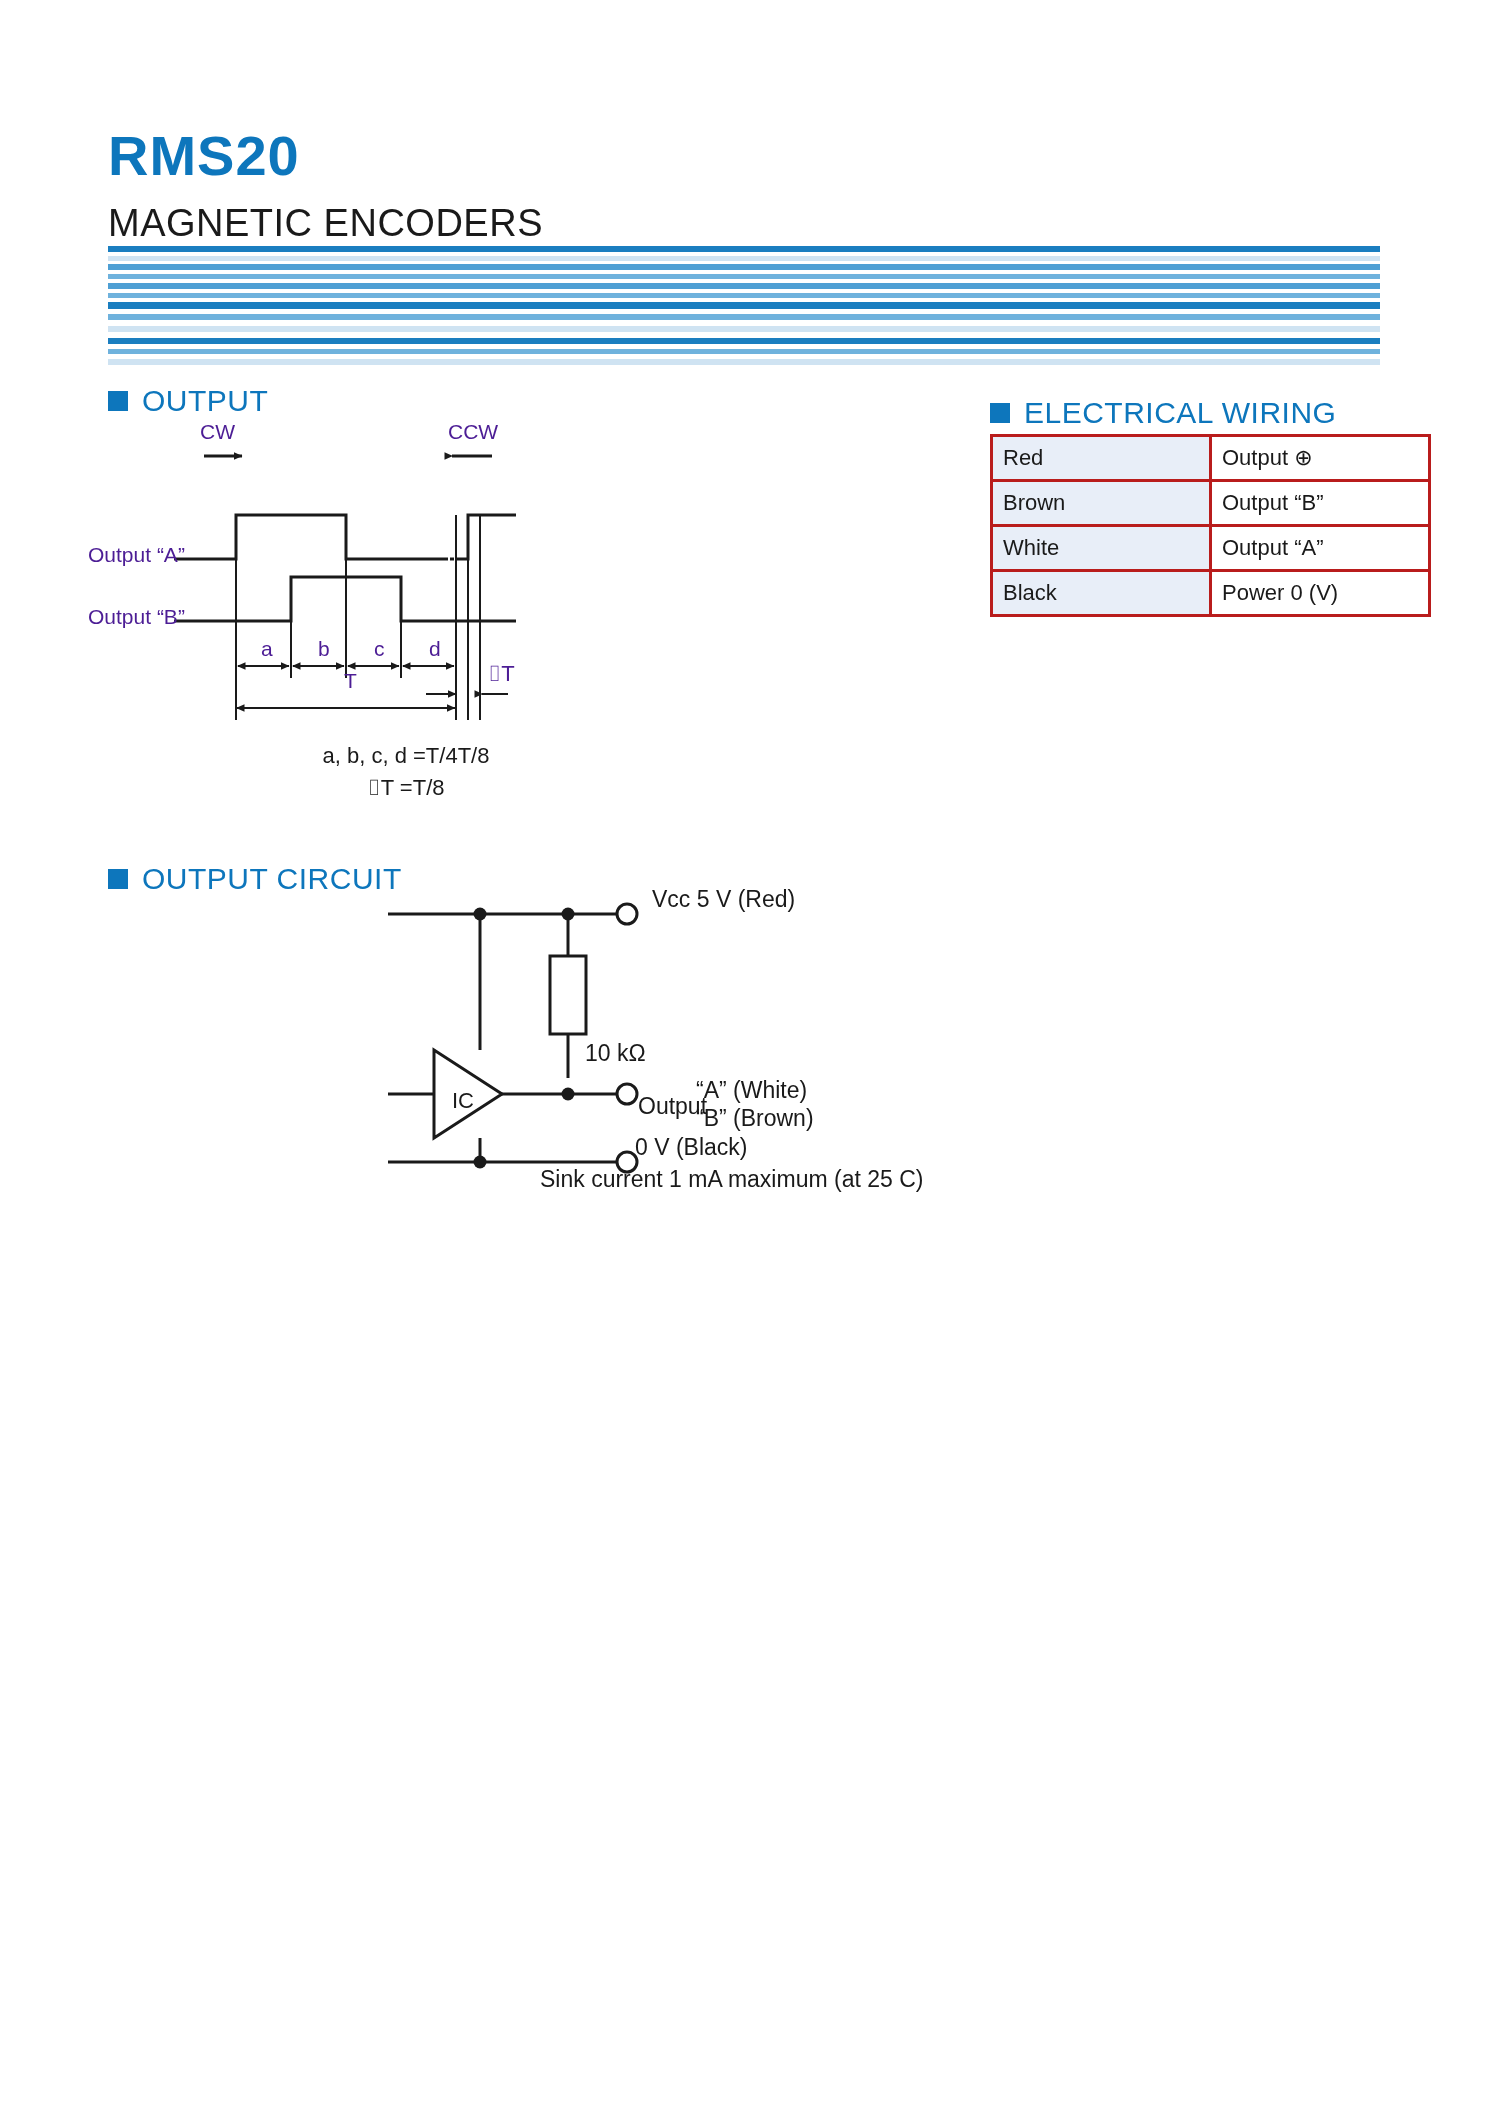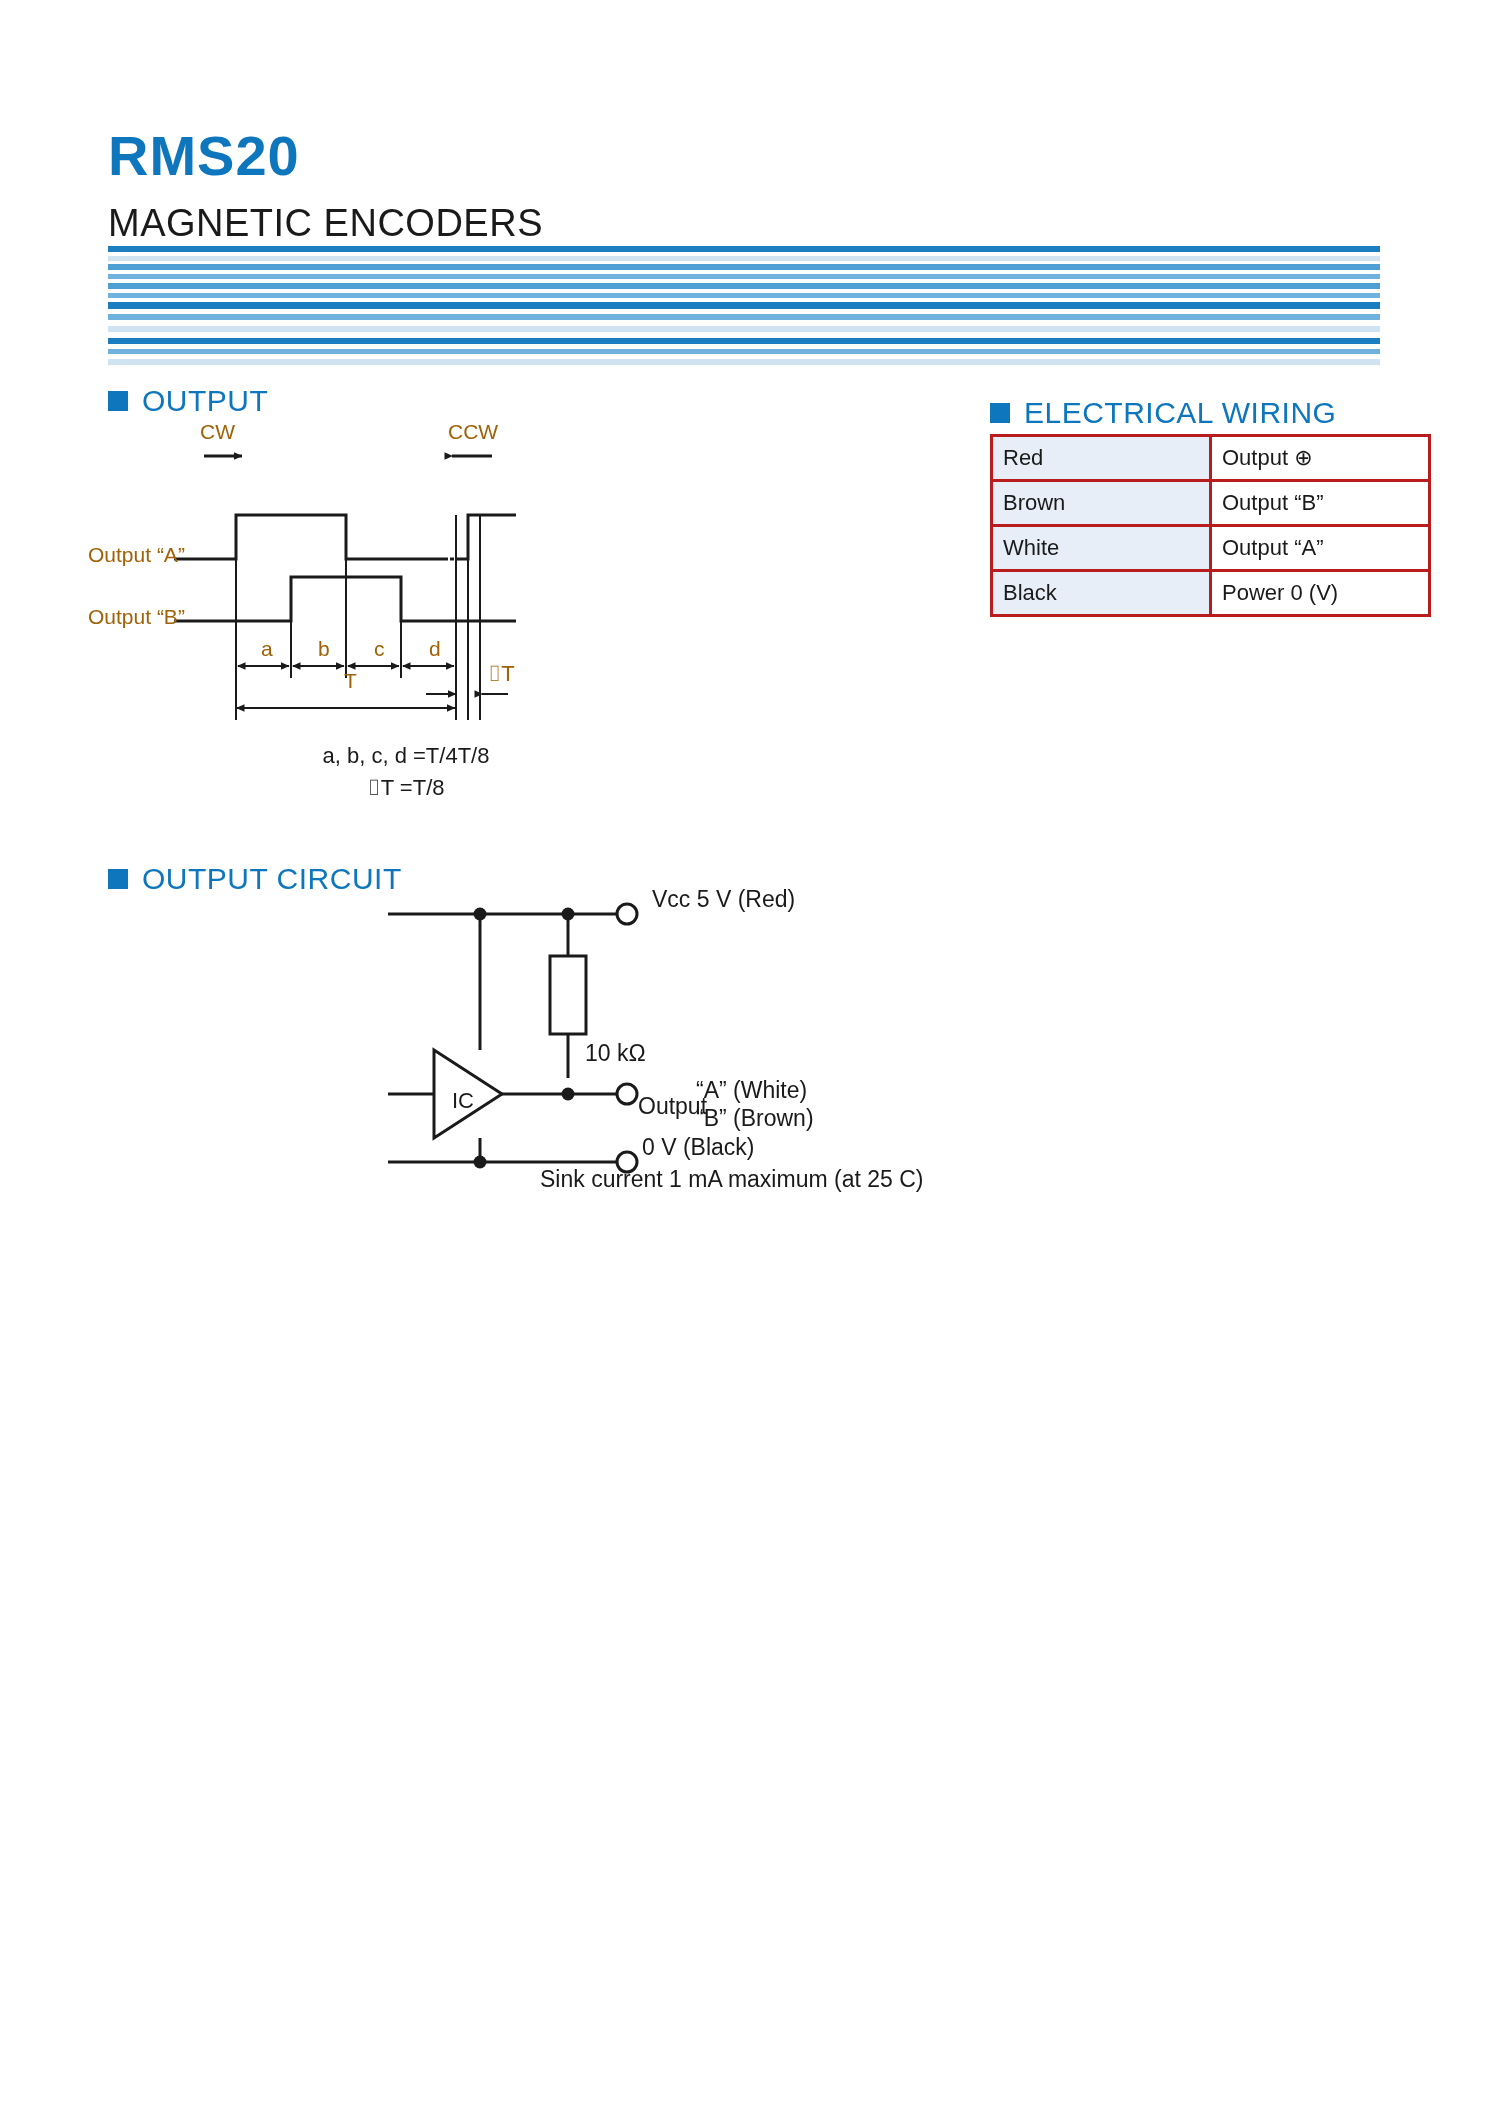--- a/index.html
+++ b/index.html
@@ -108,21 +108,21 @@
   #waveform-diagram {
     position: absolute;
     left: 96px;
     top: 420px;
     width: 620px;
     height: 320px;
   }
   .wf-label {
     position: absolute;
     font-size: 21px;
-    color: #a16207;
+    color: #4c1d95;
     white-space: nowrap;
   }
   #label-cw   { left: 104px; top: 0px; }
   #label-ccw  { left: 352px; top: 0px; }
   #label-out-a{ left: -8px;  top: 123px; }
   #label-out-b{ left: -8px;  top: 185px; }
   #label-a { left: 165px; top: 217px; }
   #label-b { left: 222px; top: 217px; }
   #label-c { left: 278px; top: 217px; }
   #label-d { left: 333px; top: 217px; }
@@ -159,21 +159,21 @@
   #label-resistor { left: 205px; top: 140px; }
   #label-output   { left: 258px; top: 193px; }
   #label-out-ab {
     position: absolute;
     left: 316px;
     top: 176px;
     font-size: 23px;
     line-height: 1.22;
     white-space: nowrap;
   }
-  #label-zerov    { left: 262px; top: 234px; }
+  #label-zerov    { left: 255px; top: 234px; }
   #ic-text {
     position: absolute;
     left: 72px;
     top: 188px;
     font-size: 22px;
   }
 
   #sink-note {
     position: absolute;
     left: 540px;

